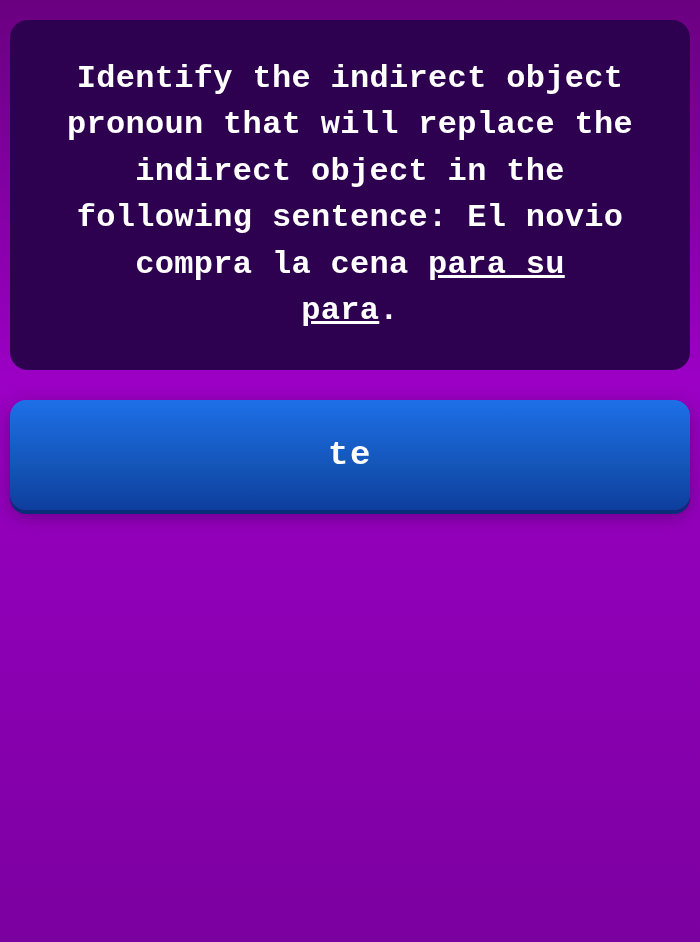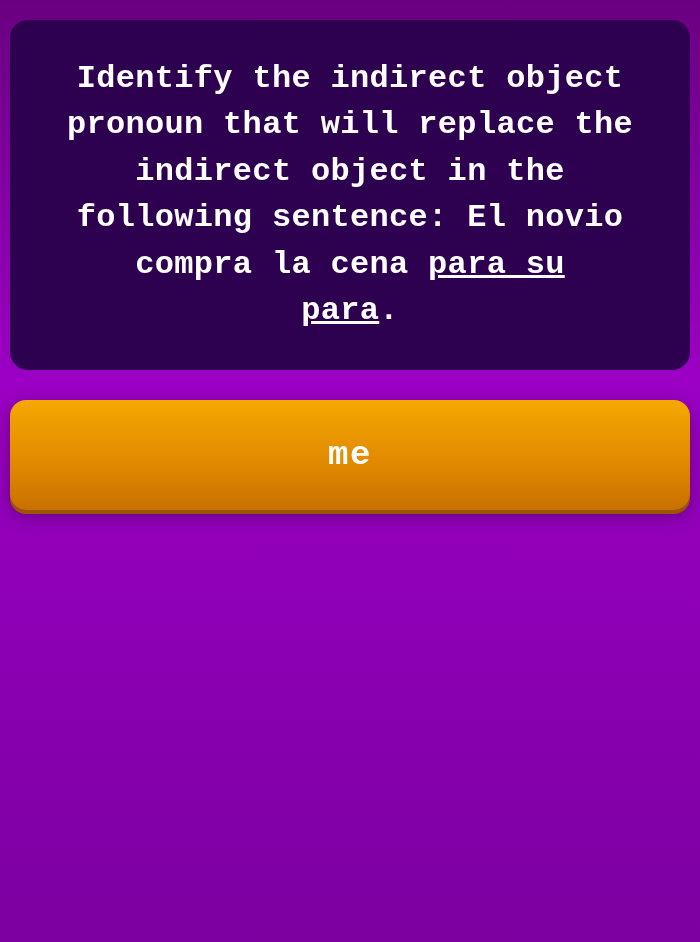--- a/index.html
+++ b/index.html
@@ -88,14 +88,14 @@
 </head>
 <body>
 
 <div class="question-container">
   <p class="question-text">
     Identify the indirect object pronoun that will replace the indirect object in the following sentence: El novio compra la cena <span class="underlined">para su</span><br><span class="underlined">para</span><span>.</span>
   </p>
 </div>
 
 <div class="answers-container">
-  <button class="answer-btn btn-me">me</button>
+  <button class="answer-btn btn-te">te</button>
 </div>
 
 </body></html>

